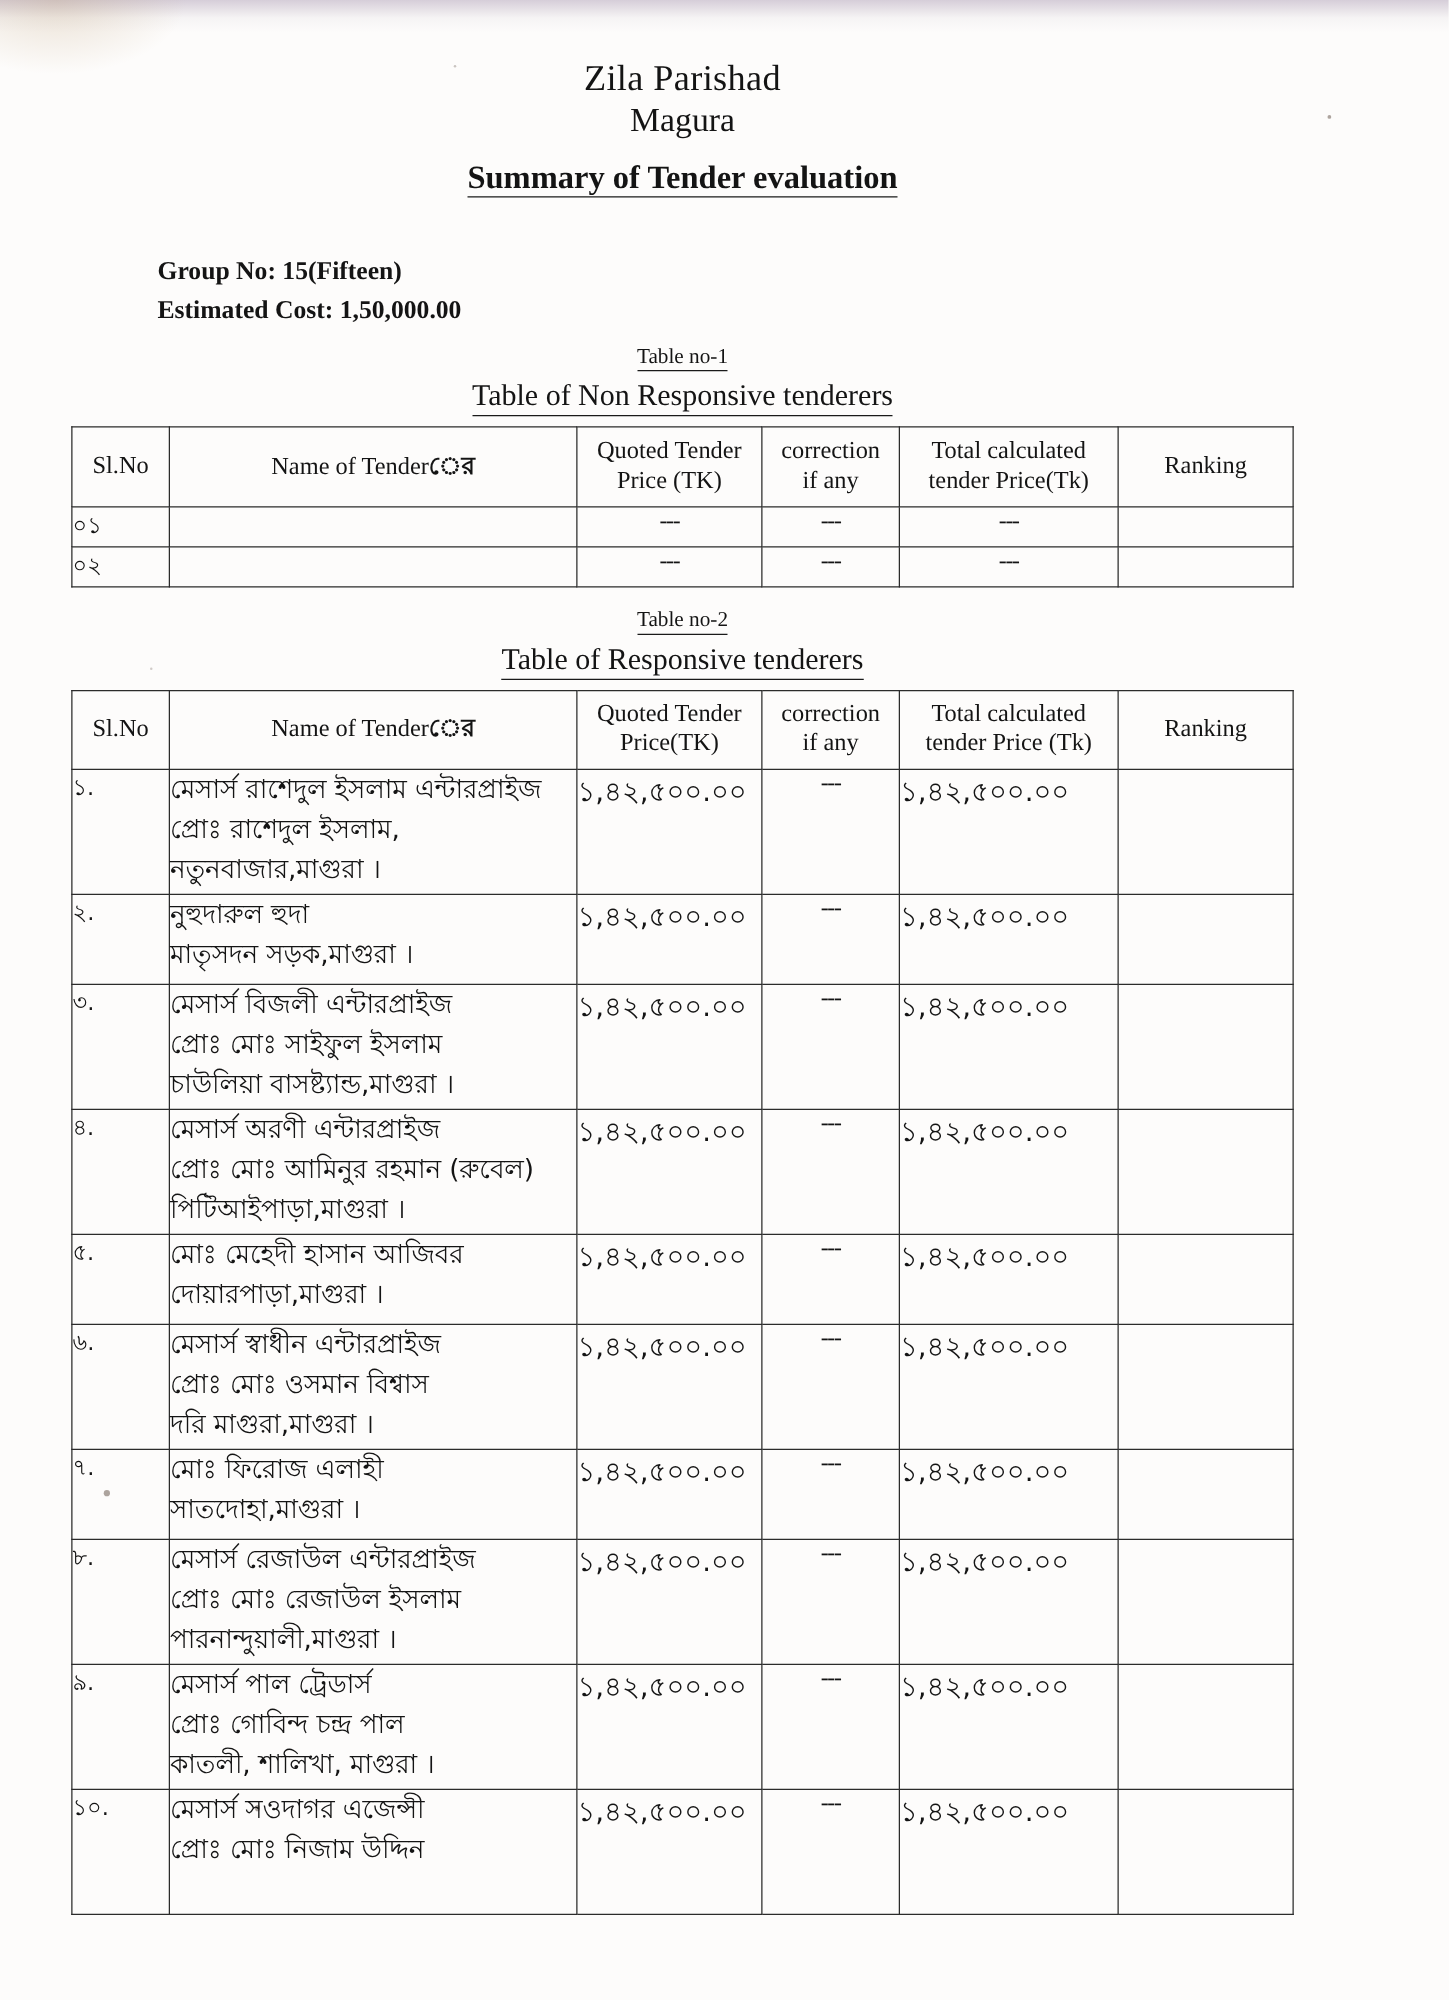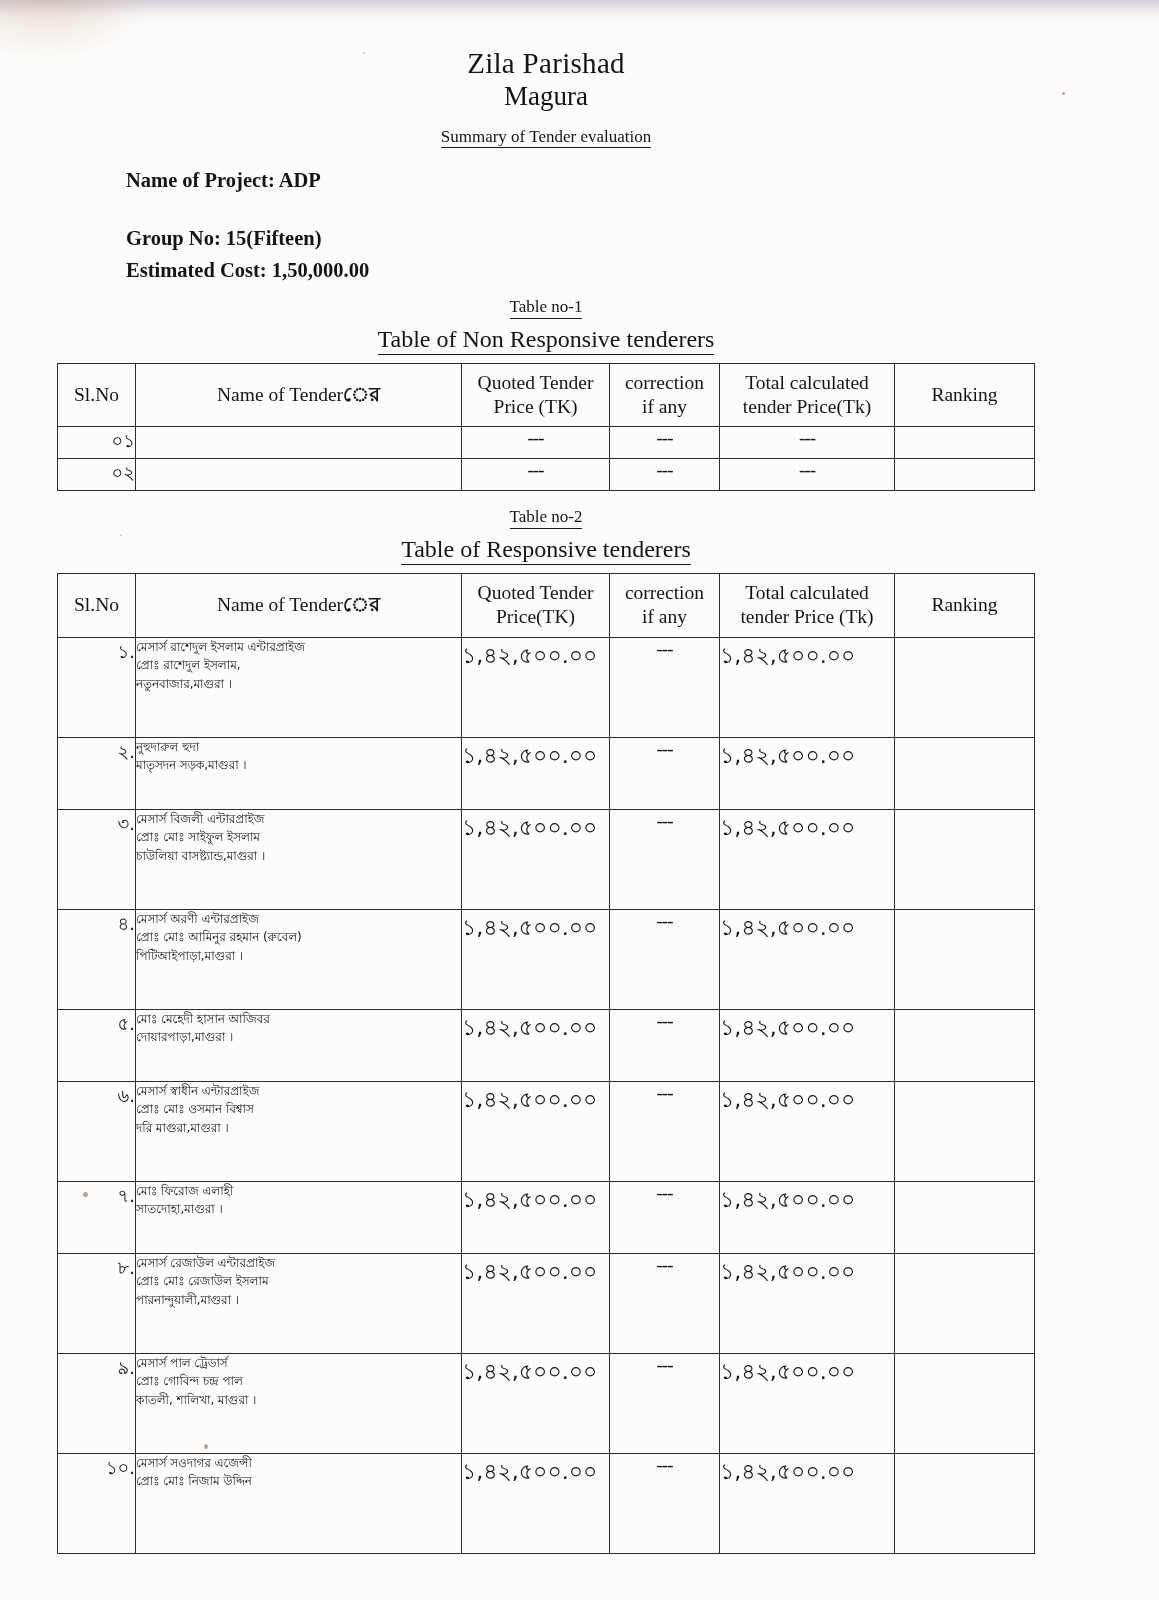--- a/index.html
+++ b/index.html
@@ -58,23 +58,23 @@
   }
   .org-sub {
     text-align: center;
     font-size: 27px;
     line-height: 1.2;
     margin: 0;
     font-weight: 400;
   }
   .doc-title {
     text-align: center;
-    font-size: 17px;
+    font-size: 26px;
     margin: 14px 0 0 0;
-    font-weight: 400;
+    font-weight: 700;
   }
   .doc-title span {
     border-bottom: 1.6px solid #1a1a1a;
     padding-bottom: 1px;
   }
 
   
   .meta {
     margin: 18px 0 0 0;
     padding: 0 92px 0 126px;
@@ -138,27 +138,27 @@
     vertical-align: middle;
   }
   .col-sl   { width: 78px; }
   .col-name { width: 326px; }
   .col-quot { width: 148px; }
   .col-corr { width: 110px; }
   .col-total{ width: 175px; }
   .col-rank { width: 140px; }
 
   td.sl {
-    text-align: right;
+    text-align: left;
     font-size: 19px;
     padding-top: 7px;
     font-family: "Liberation Serif", "DejaVu Sans", serif;
   }
   td.name {
-    font-size: 12px;
+    font-size: 21px;
     line-height: 1.52;
     padding: 6px 0 6px 10px;
     font-family: "DejaVu Sans", sans-serif;
     letter-spacing: -0.1px;
   }
   td.num {
     font-size: 22px;
     padding-top: 7px;
     font-family: "DejaVu Sans", sans-serif;
   }
@@ -184,21 +184,20 @@
 <div class="speck" style="left:363px;top:52px;width:2px;height:2px;opacity:0.35;"></div>
 <div class="speck" style="left:120px;top:534px;width:2px;height:2px;opacity:0.3;"></div>
 
 <div class="page">
 
   <h1 class="org-title">Zila Parishad</h1>
   <div class="org-sub">Magura</div>
   <div class="doc-title"><span>Summary of Tender evaluation</span></div>
 
   <div class="meta">
-    <div class="meta-line">Name of Project: ADP</div>
     <div class="meta-gap"></div>
     <div class="meta-gap2"></div>
     <div class="meta-line">Group No: 15(Fifteen)</div>
     <div class="meta-line">Estimated Cost: 1,50,000.00</div>
   </div>
 
   <div class="table-caption">
     <div><span class="cap-main">Table no-1</span></div>
     <div class="cap-line2"><span class="cap-sub">Table of Non Responsive tenderers</span></div>
   </div>

